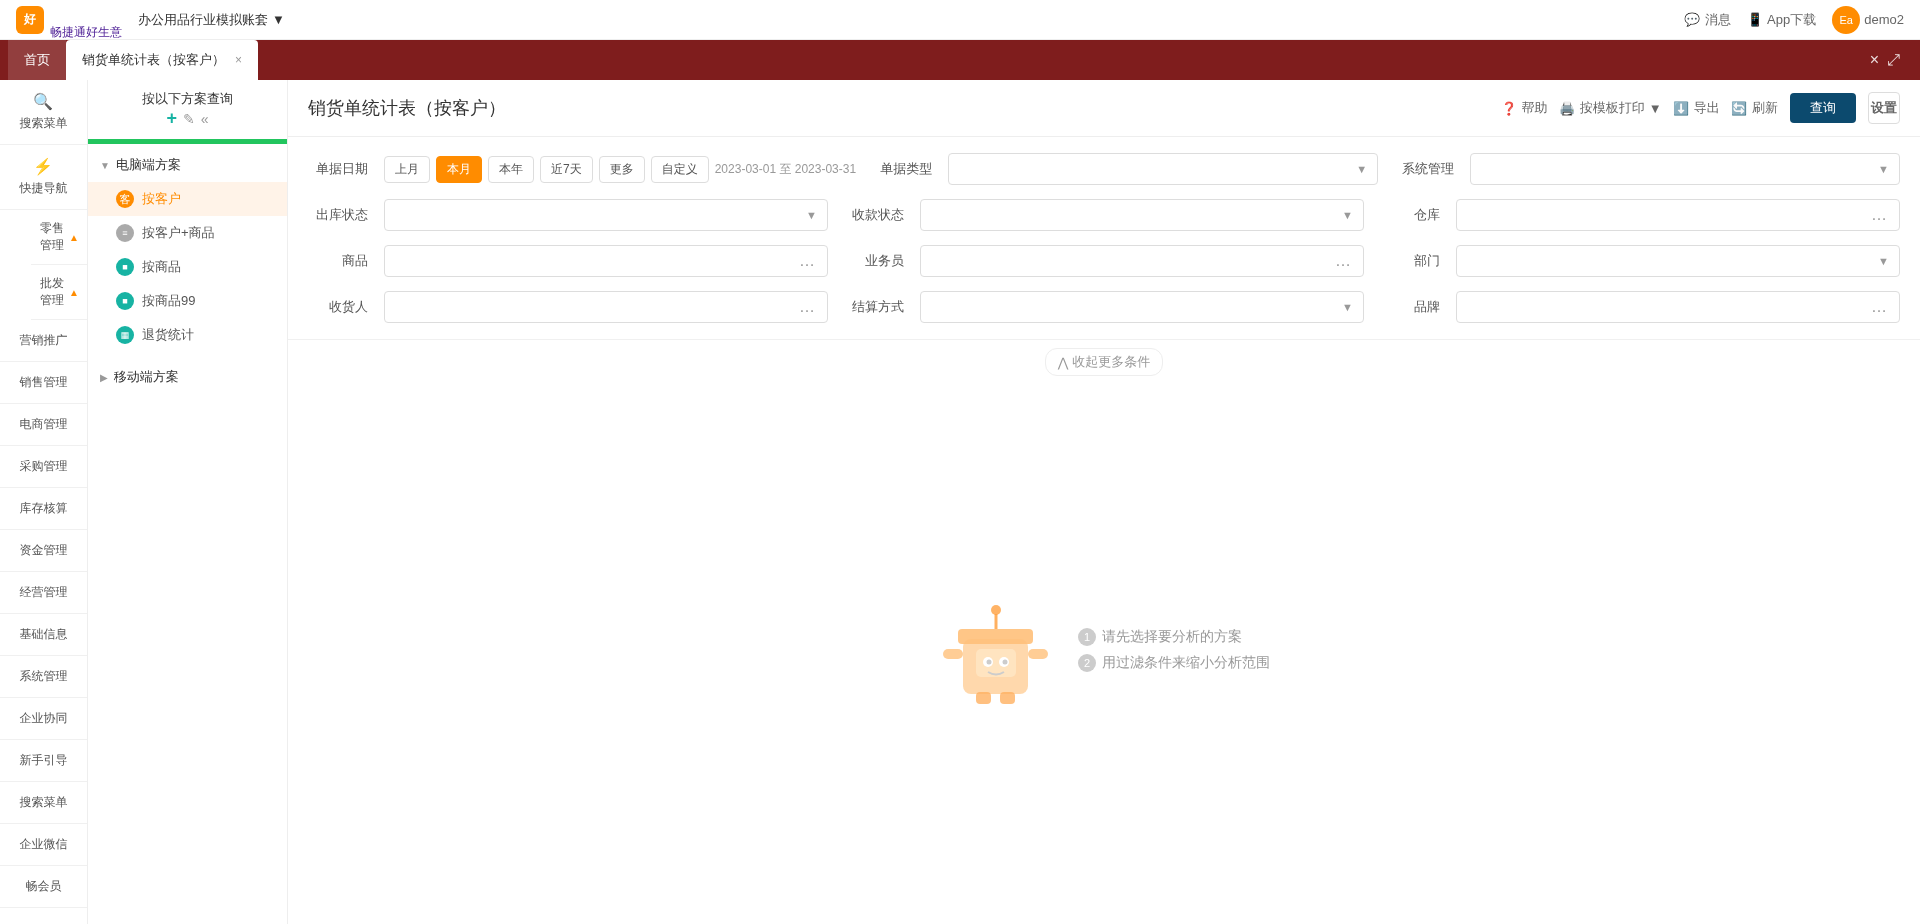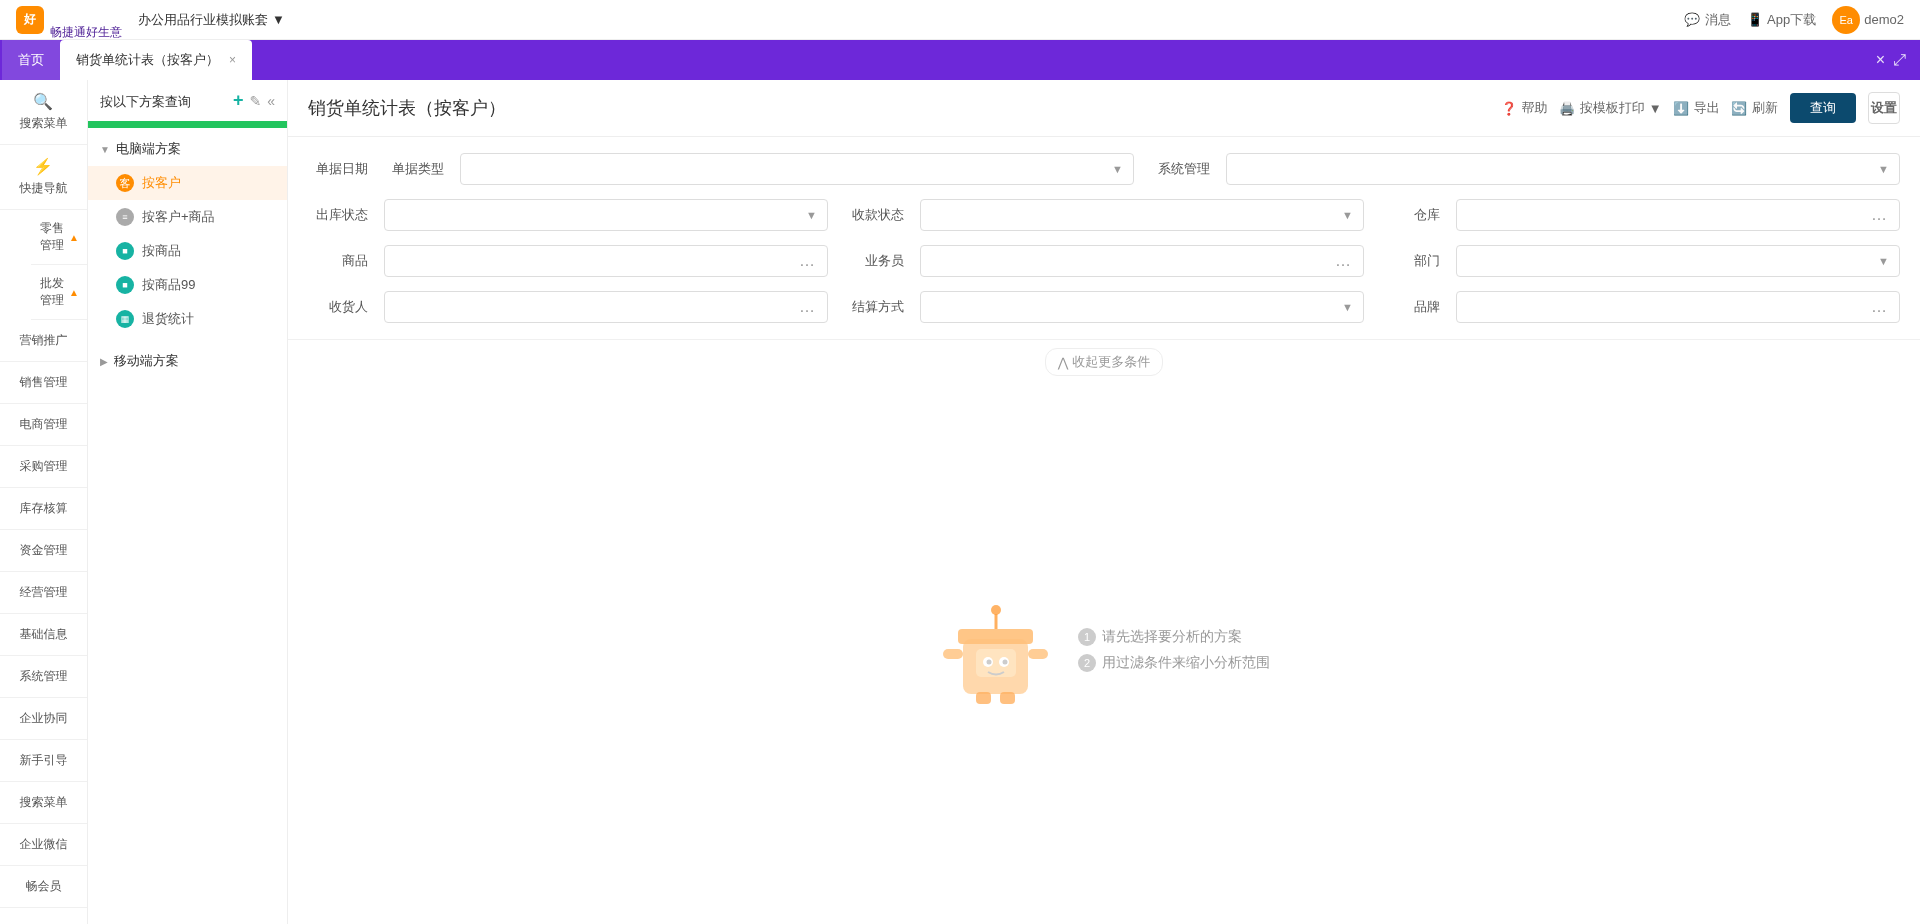--- a/index.html
+++ b/index.html
@@ -20,25 +20,25 @@
     .logo-area { display: flex; align-items: center; gap: 6px; }
     .logo-icon { width: 28px; height: 28px; background: #ff8c00; border-radius: 6px; display: flex; align-items: center; justify-content: center; color: #fff; font-size: 12px; font-weight: bold; }
     .logo-text { font-size: 12px; color: #4c1d95; line-height: 1.2; margin-top: 40px; }
     .workspace-selector { display: flex; align-items: center; gap: 4px; font-size: 13px; color: #333; cursor: pointer; padding: 4px 8px; border-radius: 4px; }
     .top-header-right { display: flex; align-items: center; gap: 16px; }
     .header-btn { display: flex; align-items: center; gap: 4px; font-size: 13px; color: #666; cursor: pointer; }
     .user-avatar { width: 28px; height: 28px; border-radius: 50%; background: #ff8c00; display: flex; align-items: center; justify-content: center; color: #fff; font-size: 11px; overflow: hidden; }
 
     
     .tab-bar {
-      background: #6d28d9;
+      background: #7f1d1d;
       height: 40px;
       display: flex;
       align-items: center;
-      padding: 0 2px;
+      padding: 0 8px;
       flex-shrink: 0;
     }
     .tab-item {
       height: 40px;
       display: flex;
       align-items: center;
       padding: 0 16px;
       cursor: pointer;
       color: rgba(255,255,255,0.85);
       font-size: 13px;
@@ -109,25 +109,26 @@
       background: #fff;
       border-right: 1px solid #eee;
       display: flex;
       flex-direction: column;
       flex-shrink: 0;
       overflow-y: auto;
     }
     .scheme-panel-header {
       padding: 10px 12px;
       display: flex;
-      align-items: flex-end;
+      align-items: center;
       justify-content: space-between;
-      border-bottom: 7px solid #22c55e;
+      border-bottom: 5px solid #22c55e;
       font-size: 13px;
       color: #333;
+      flex-direction: column;
     }
     .scheme-panel-header .actions { display: flex; align-items: center; gap: 6px; }
     .scheme-panel-header .actions span { cursor: pointer; color: #999; font-size: 14px; }
     .scheme-group { padding: 4px 0; }
     .scheme-group-title {
       padding: 8px 12px;
       font-size: 13px;
       color: #333;
       display: flex;
       align-items: center;
@@ -501,20 +502,29 @@
             <button class="btn-primary">查询</button>
             <button class="btn-default">设置</button>
           </div>
         </div>
       </div>
 
       <div class="filter-area">
 
         <div class="filter-row">
           <span class="filter-label">单据日期</span>
+          <div class="date-selector">
+            <button class="date-btn">上月</button>
+            <button class="date-btn active">本月</button>
+            <button class="date-btn">本年</button>
+            <button class="date-btn">近7天</button>
+            <button class="date-btn">更多</button>
+            <button class="date-btn">自定义</button>
+            <span class="date-range-text">2023-03-01 至 2023-03-31</span>
+          </div>
           <span class="filter-label">单据类型</span>
           <div class="select-control" style="min-width:200px;">
             <span class="placeholder"></span>
             <span class="dropdown-arrow">▼</span>
           </div>
           <span class="filter-label">系统管理</span>
           <div class="select-control" style="min-width:200px;">
             <span class="placeholder"></span>
             <span class="dropdown-arrow">▼</span>
           </div>

